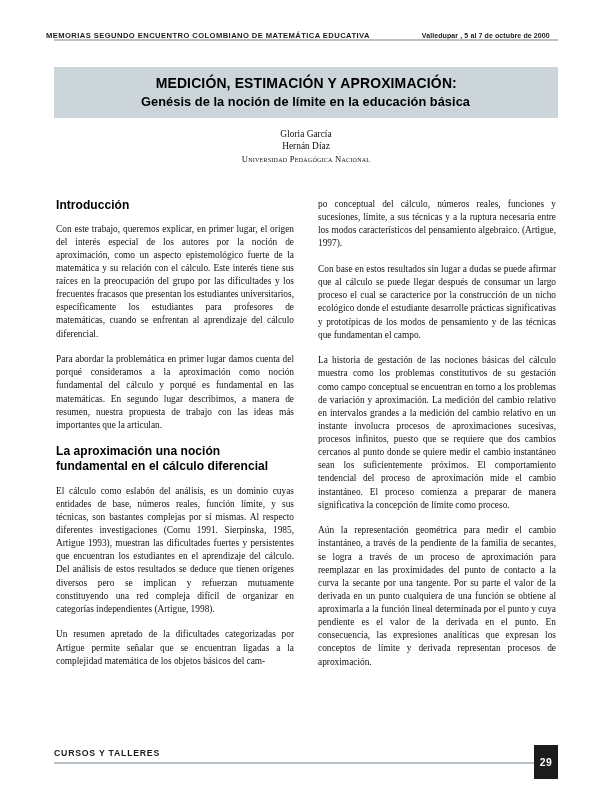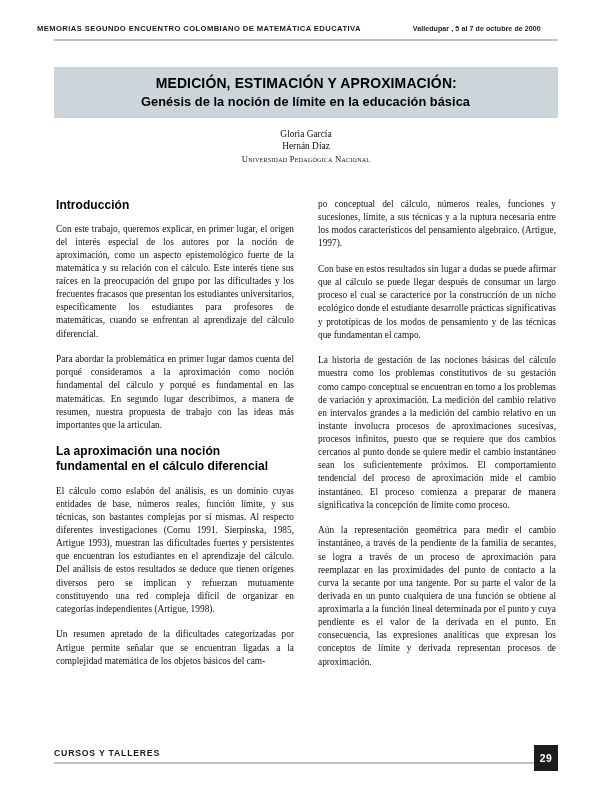--- a/index.html
+++ b/index.html
@@ -21,26 +21,26 @@
     left: 0; top: 0;
     width: 612px;
     height: 792px;
     box-sizing: border-box;
     padding: 0;
   }
 
   
   .runhead {
     position: absolute;
-    left: 37px;
+    left: 46px;
     top: 24px;
     width: 504px;
     height: 16px;
     display: flex;
-    align-items: flex-start;
+    align-items: flex-end;
     justify-content: space-between;
   }
   .runhead-left {
     font-family: "Liberation Sans Narrow", "Liberation Sans", sans-serif;
     font-weight: bold;
     font-size: 8.1px;
     letter-spacing: 0.45px;
     color: #1a1a1a;
     white-space: nowrap;
     transform: scaleX(0.94);
@@ -187,21 +187,21 @@
     color: #1a1a1a;
     transform: scaleX(0.95);
     transform-origin: left top;
     white-space: nowrap;
   }
   .page-num {
     position: absolute;
     right: 54px;
     top: 745px;
     min-width: 24px;
-    height: 26px;
+    height: 34px;
     background: #1c1c1c;
     color: #ffffff;
     font-family: "Liberation Sans Narrow", "Liberation Sans", sans-serif;
     font-weight: bold;
     font-size: 10.4px;
     letter-spacing: 0.5px;
     display: flex;
     align-items: center;
     justify-content: center;
     padding: 0 4px;

